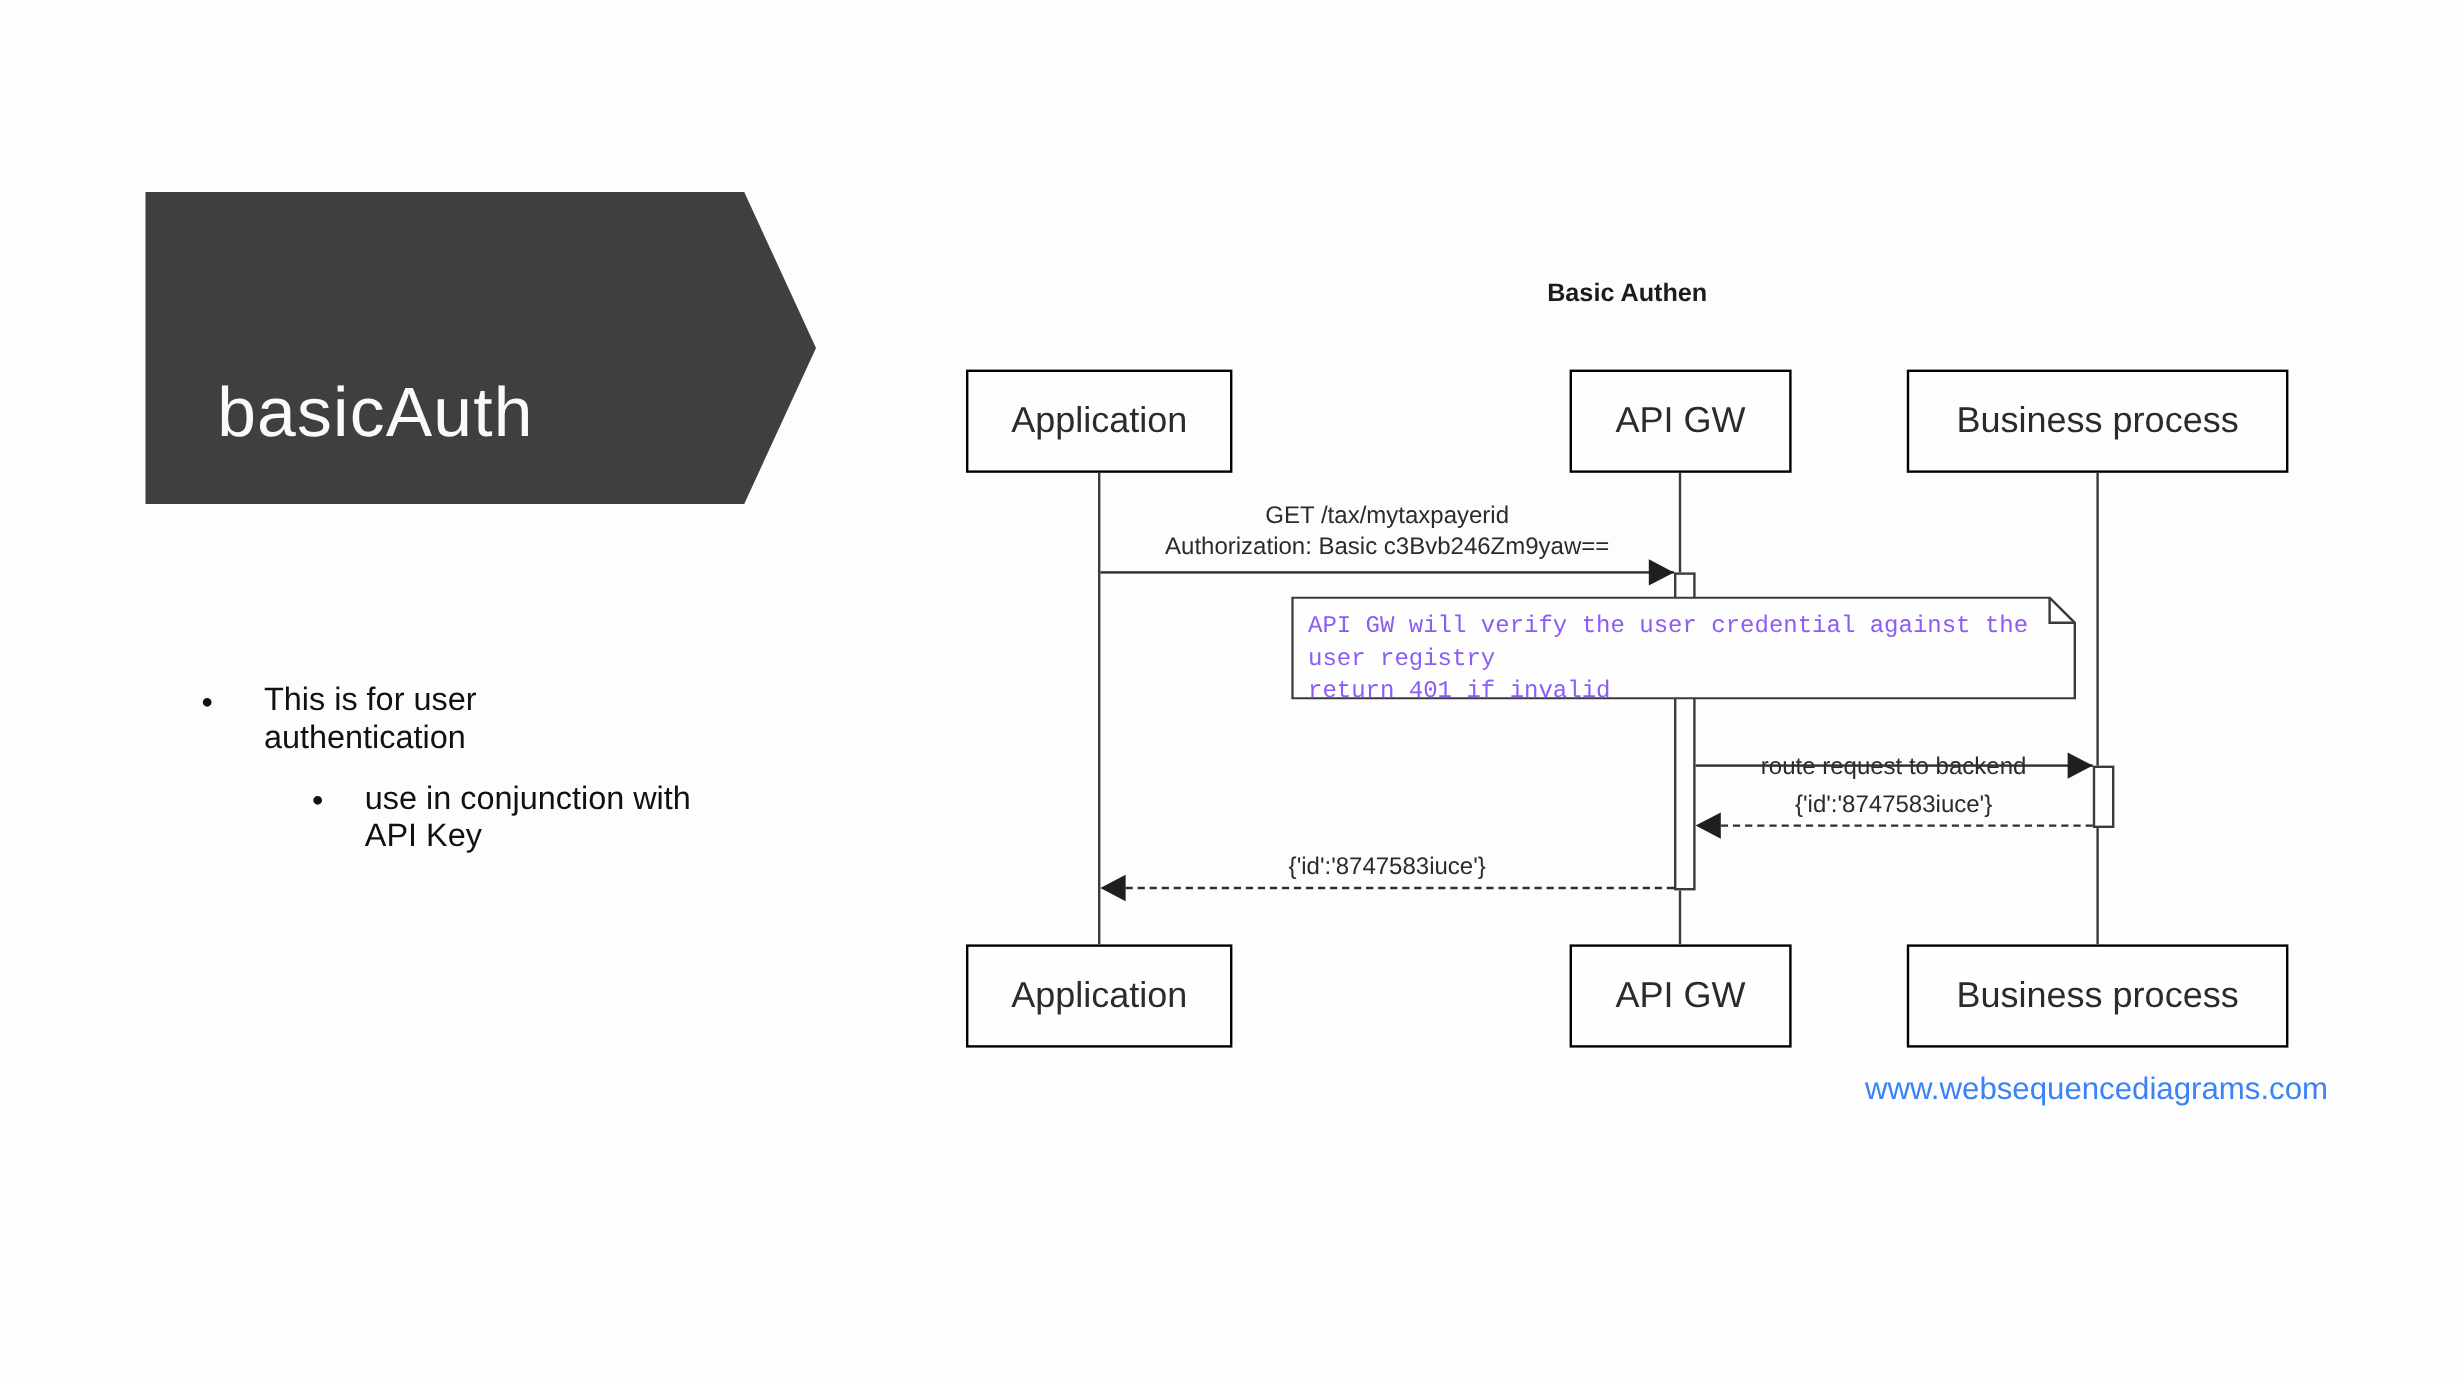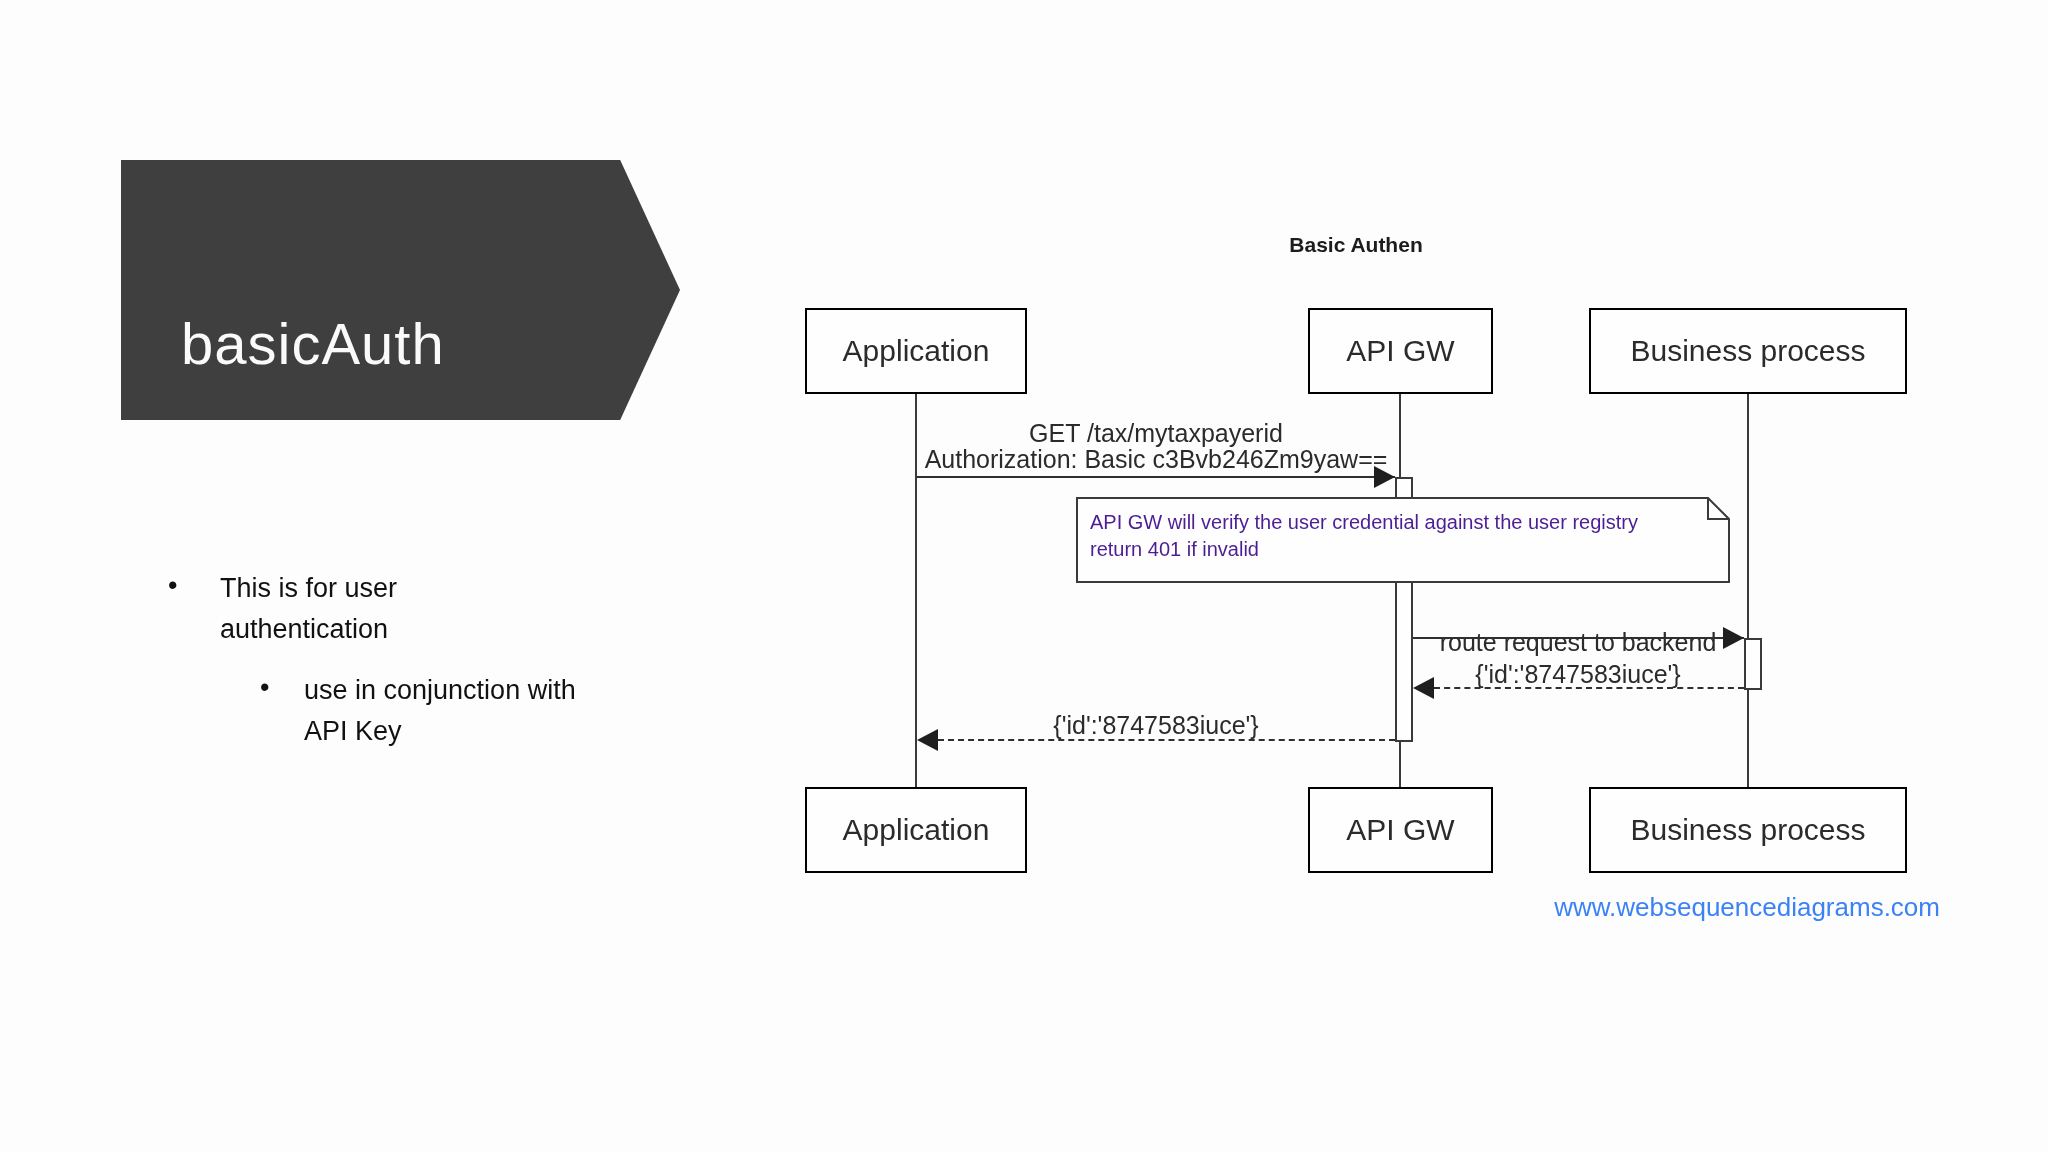--- a/index.html
+++ b/index.html
@@ -22,21 +22,21 @@
     position:absolute; left:60px; top:150px;
     color:#fafafa; font-size:58px; font-weight:400; letter-spacing:1px;
   }
 
   
   .bullets { position:absolute; left:168px; top:568px; }
   .bullet-row { display:flex; align-items:flex-start; color:#111; }
   .bullet-row.level2 { margin-left:92px; margin-top:20px; }
   .bullet-marker { font-size:27px; line-height:35px; width:52px; color:#111; }
   .bullet-row.level2 .bullet-marker { width:44px; }
-  .bullet-text { font-size:27px; line-height:41px; width:300px; }
+  .bullet-text { font-size:27px; line-height:31px; width:300px; }
 
   
   .diagram-title {
     position:absolute; left:1356px; top:233px; transform:translateX(-50%);
     font-size:21px; font-weight:bold; color:#1c1c1c; white-space:nowrap;
   }
   .actor-box {
     position:absolute; height:86px; border:2px solid #000000; background:#fefefe;
     display:flex; align-items:center; justify-content:center;
     font-size:30px; color:#2b2b2b; white-space:nowrap;
@@ -52,21 +52,21 @@
   .lifeline-app { left:915px; }
   .lifeline-gw  { left:1399px; }
   .lifeline-bp  { left:1747px; }
 
   .activation { position:absolute; width:18px; border:2px solid #3a3a3a; background:#fefefe; }
   .activation-gw { left:1395px; top:477px; height:265px; }
   .activation-bp { left:1744px; top:638px; height:52px; }
 
   .msg-label {
     position:absolute; transform:translateX(-50%);
-    font-size:25px; color:#2b2b2b; white-space:nowrap;
+    font-size:20px; color:#2b2b2b; white-space:nowrap;
   }
   .msg-line  { position:absolute; height:0; border-top:2px solid #2f2f2f; }
   .msg-line.dashed { border-top-style:dashed; }
   .arrowhead { position:absolute; width:0; height:0; }
   .arrowhead.right { border-top:11px solid transparent; border-bottom:11px solid transparent; border-left:21px solid #1f1f1f; }
   .arrowhead.left  { border-top:11px solid transparent; border-bottom:11px solid transparent; border-right:21px solid #1f1f1f; }
 
   .line-msg1 { left:917px; top:476px; width:478px; }
   .head-msg1 { left:1374px; top:466px; }
   .line-msg2 { left:1413px; top:637px; width:331px; }
@@ -79,21 +79,21 @@
   .label-msg1a { left:1156px; top:419px; }
   .label-msg1b { left:1156px; top:445px; }
   .label-msg2  { left:1578px; top:608px;margin-top:20px; }
   .label-ret1  { left:1578px; top:660px; }
   .label-ret2  { left:1156px; top:711px; }
 
   .note { position:absolute; left:1076px; top:497px; width:654px; height:86px; }
   .note svg { position:absolute; inset:0; }
   .note-text {
     position:absolute; left:14px; top:12px; right:10px;
-    font-size:20px; line-height:27px; color:#4c1d95;
+    font-size:20px; line-height:27px; color:#8b5cf6;font-family:Liberation Mono, monospace;
   }
 
   .watermark {
     position:absolute; left:1940px; top:892px; transform:translateX(-100%);
     font-size:26px; color:#3b82f6; white-space:nowrap;
   }
 </style>
 </head>
 <body>
 

